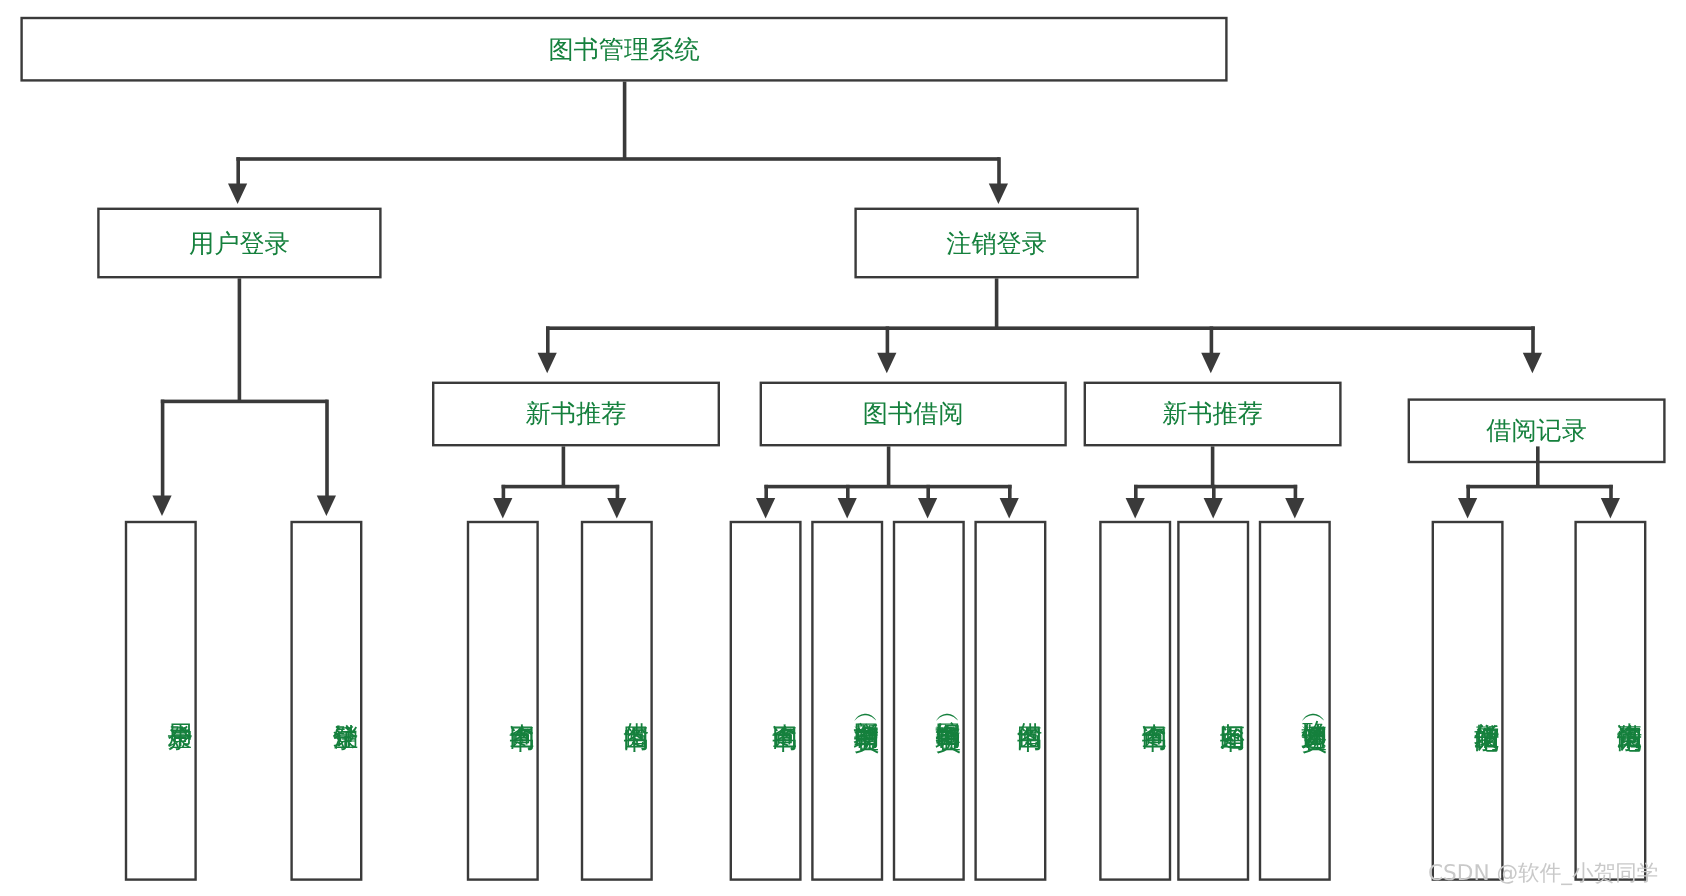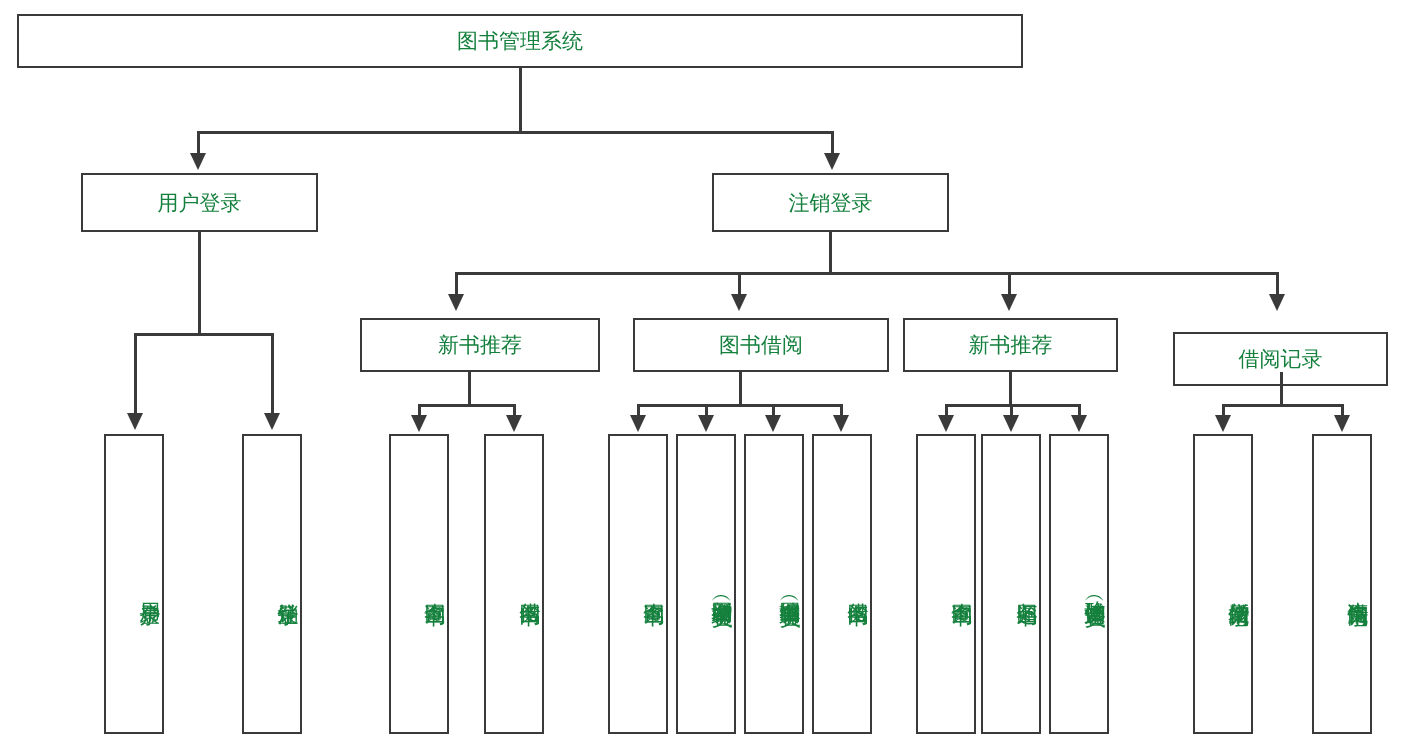--- a/index.html
+++ b/index.html
@@ -203,14 +203,15 @@
     <span class="vtext">确认归还（管理员）</span>
   </div>
 
   <div class="node leaf" style="left:1193px; top:434px; width:60px; height:300px;">
     <span class="vtext">新增借阅记录</span>
   </div>
   <div class="node leaf" style="left:1312px; top:434px; width:60px; height:300px;">
     <span class="vtext">查询借阅记录</span>
   </div>
 
+  <div id="watermark" style="left:1190px; top:715px;">CSDN @软件_小贺同学</div>
 
 </div>
 
 </body></html>

